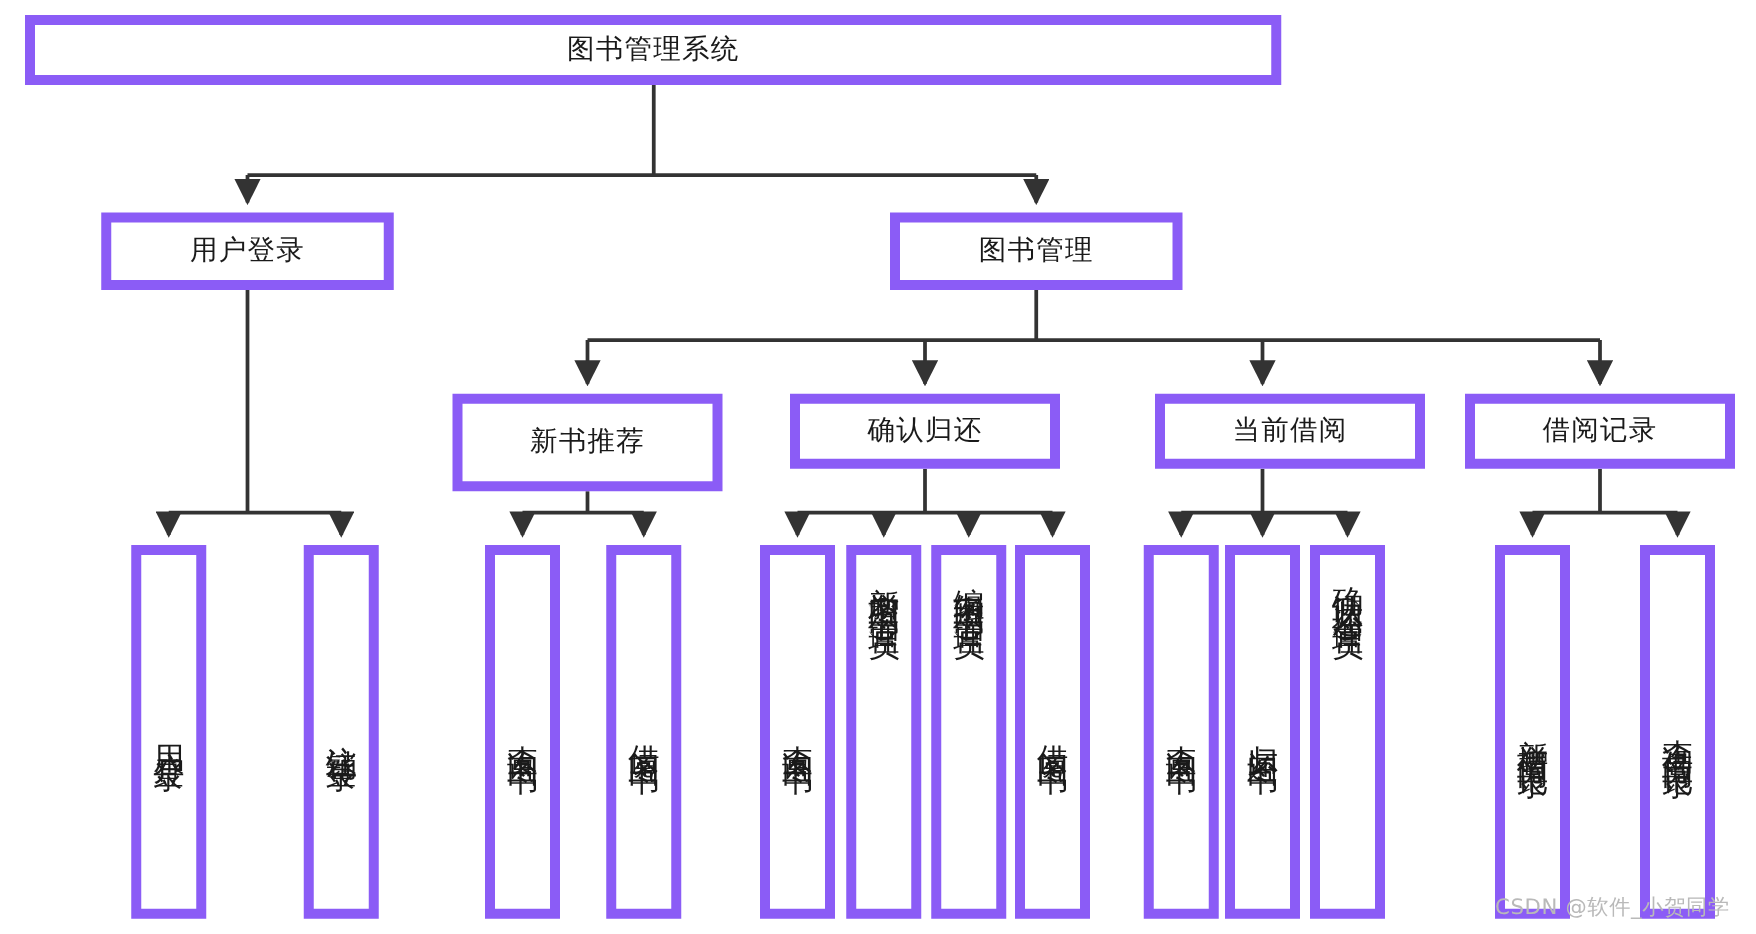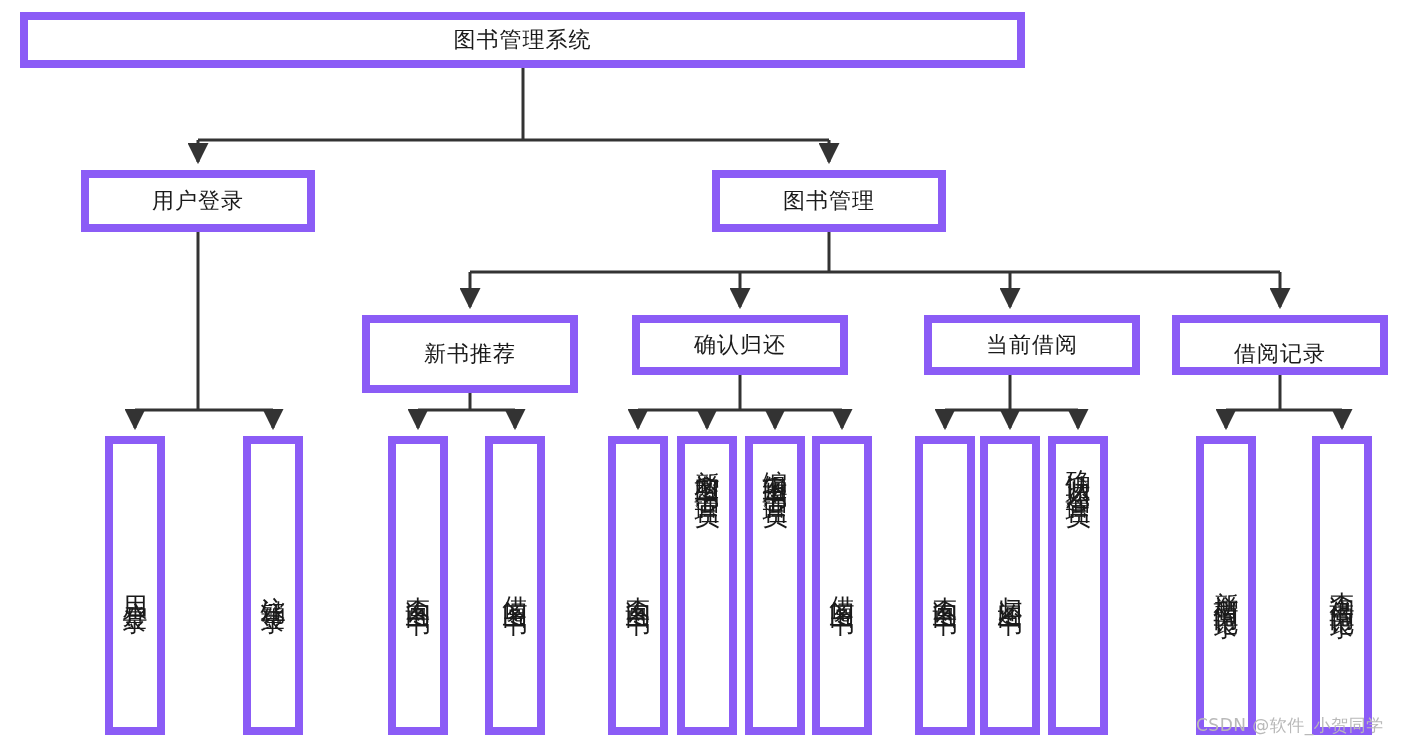--- a/index.html
+++ b/index.html
@@ -137,21 +137,21 @@
   <div id="level3-group">
       <div class="node horiz" style="left: 362px; top: 315px; width: 216px; height: 78px;">
         <span class="label">新书推荐</span>
       </div>
       <div class="node horiz" style="left: 632px; top: 315px; width: 216px; height: 60px;">
         <span class="label">确认归还</span>
       </div>
       <div class="node horiz" style="left: 902px; top: 315px; width: 216px; height: 60px; margin-left: 22px;">
         <span class="label">当前借阅</span>
       </div>
-      <div class="node horiz" style="left: 1172px; top: 315px; width: 216px; height: 60px; align-items: flex-end;">
+      <div class="node horiz" style="left: 1172px; top: 315px; width: 216px; height: 60px;">
         <span class="label">借阅记录</span>
       </div>
     </div>
   <div id="leaf-group">
       <div class="node vert centered" style="left: 105px; top: 436px; width: 60px; height: 299px;">
         <span class="label">用户登录</span>
       </div>
       <div class="node vert centered" style="left: 243px; top: 436px; width: 60px; height: 299px;">
         <span class="label">注销登录</span>
       </div>

